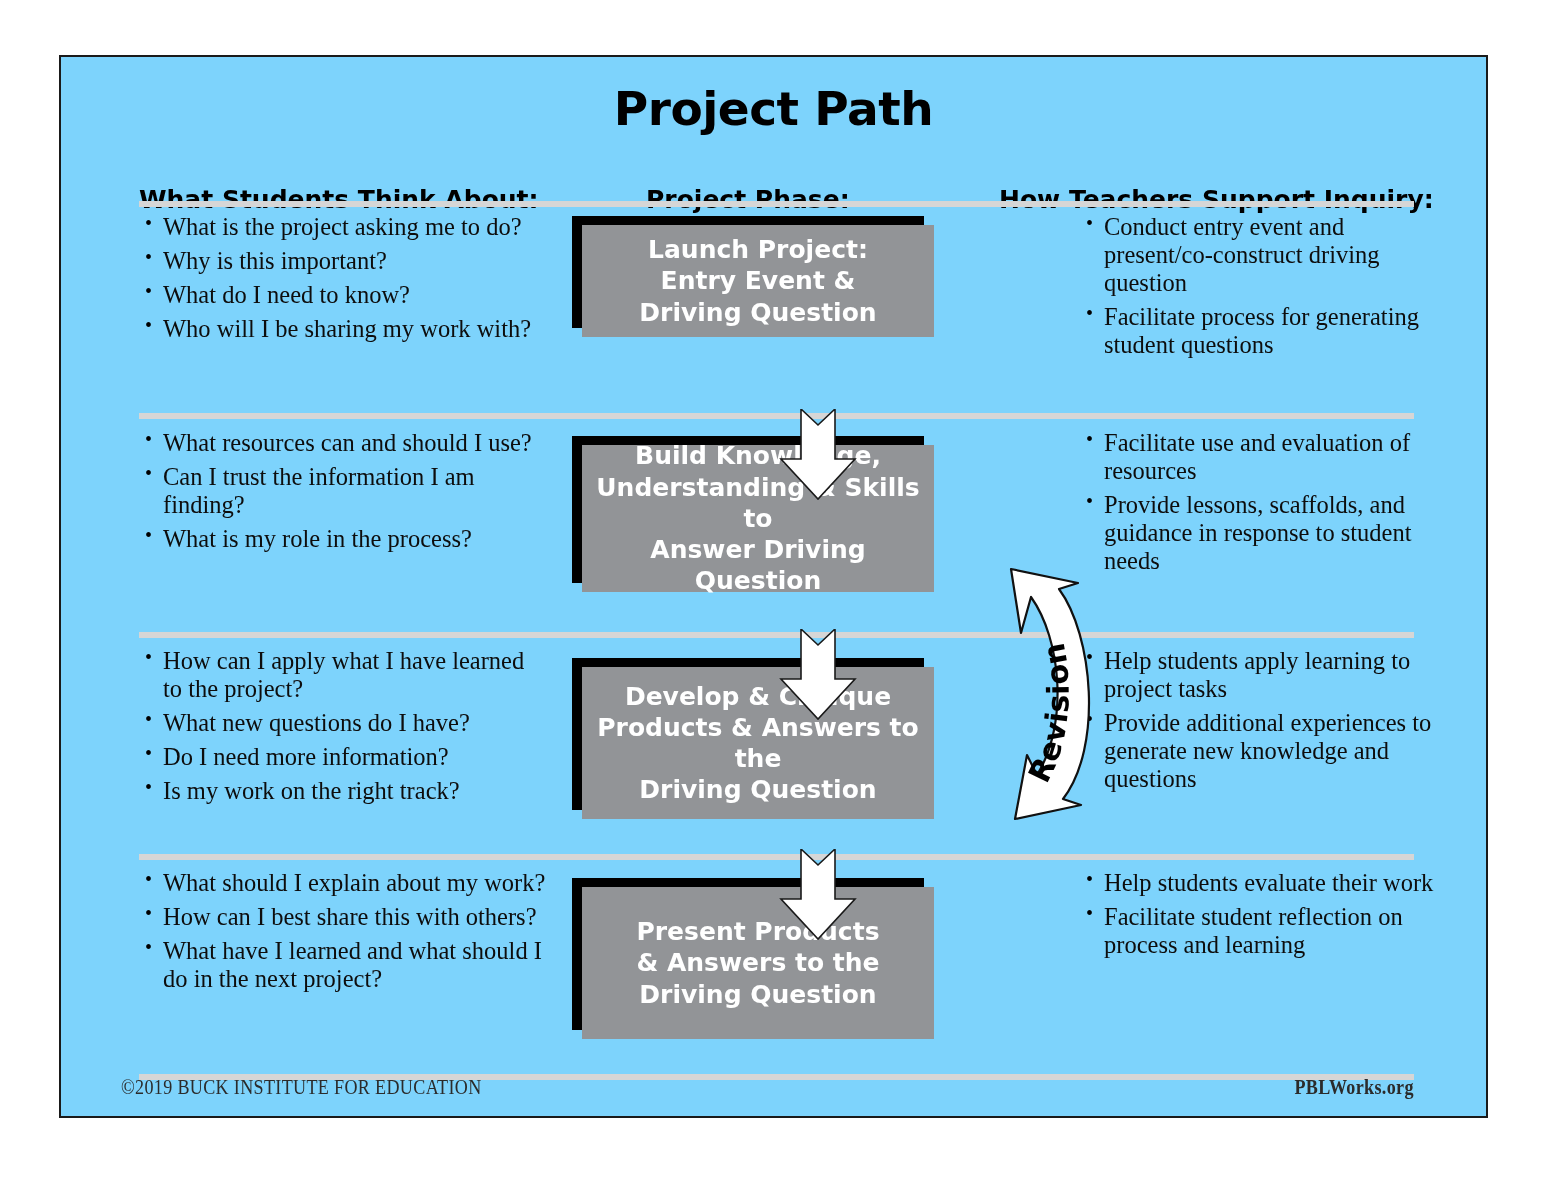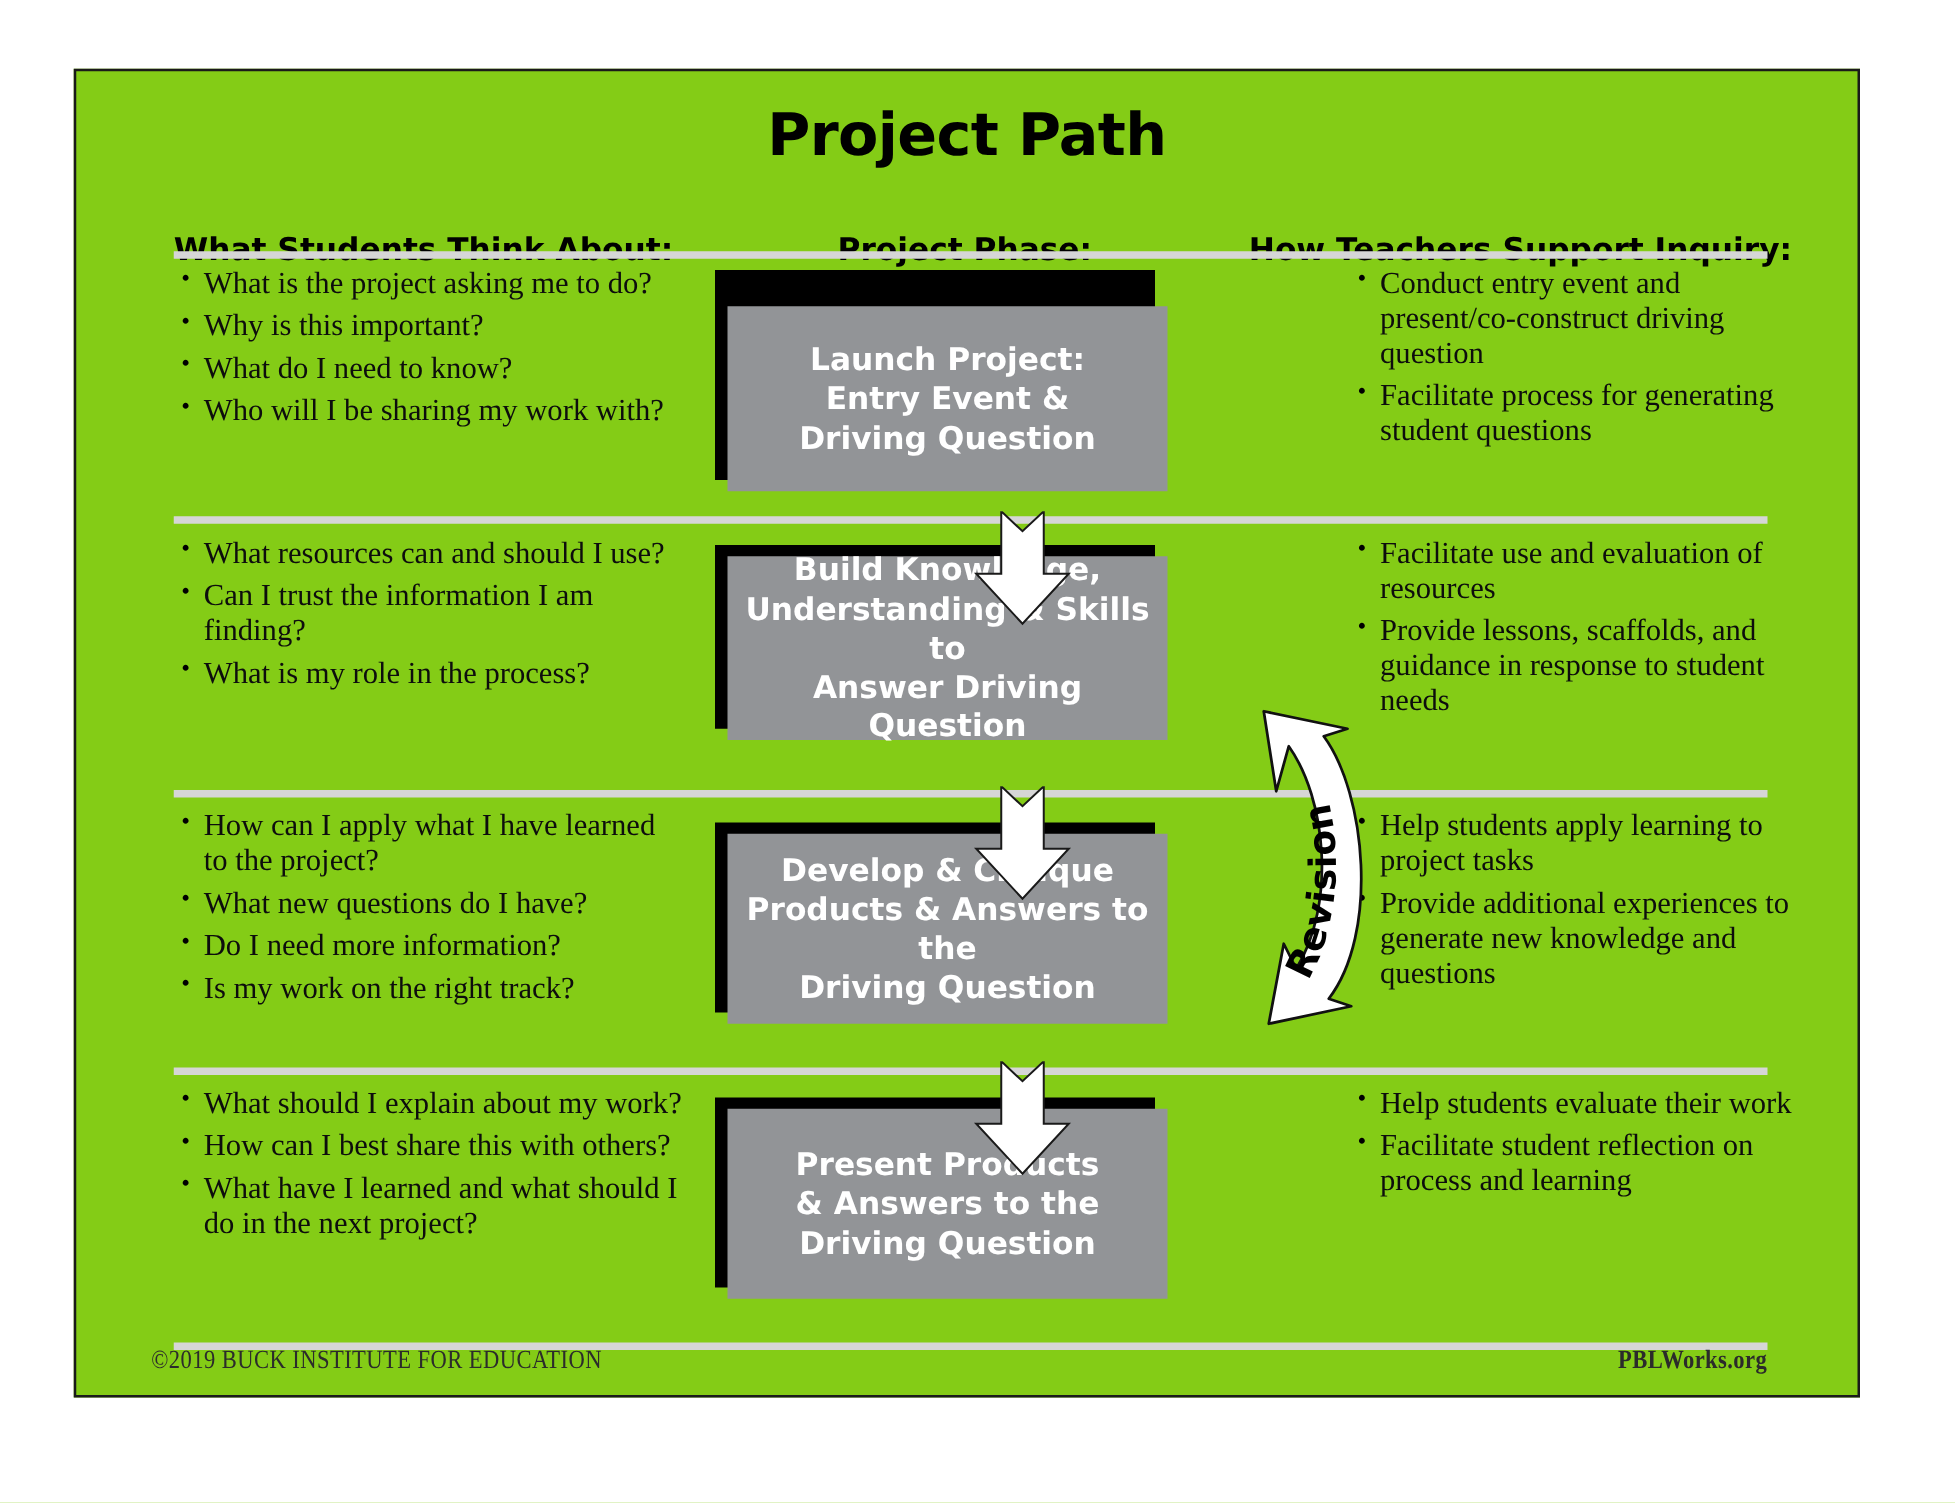--- a/index.html
+++ b/index.html
@@ -18,21 +18,21 @@
 
   
   #page-frame {
     position: absolute;
     left: 59px;
     top: 55px;
     width: 1429px;
     height: 1063px;
     border: 2px solid #1a1a1a;
     box-sizing: border-box;
-    background: #84cc16;
+    background: #7dd3fc;
   }
 
   
   #doc-title {
     position: absolute;
     left: 0;
     top: 24px;
     width: 100%;
     text-align: center;
     font-family: "DejaVu Sans", sans-serif;
@@ -46,21 +46,21 @@
   .col-header {
     position: absolute;
     top: 128px;
     font-family: "DejaVu Sans", sans-serif;
     font-weight: bold;
     font-size: 25px;
     color: #000000;
     white-space: nowrap;
   }
   #header-students { left: 78px; }
-  #header-phase    { left: 585px; margin-left: 24px; }
+  #header-phase    { left: 585px; }
   #header-teachers { left: 938px; }
 
   
   .divider {
     position: absolute;
     left: 78px;
     width: 1275px;
     height: 6px;
     background: #d6d6d6;
   }
@@ -148,21 +148,21 @@
   .phase-box {
     position: relative;
     width: 100%;
     background: #929497;
     display: flex;
     align-items: center;
     justify-content: center;
     box-sizing: border-box;
     padding: 14px 8px;
   }
-  .phase-h-0 .phase-box { height: 148px; margin-top: 20px; }
+  .phase-h-0 .phase-box { height: 112px; }
   .phase-h-1 .phase-box { height: 147px; }
   .phase-h-2 .phase-box { height: 152px; }
   .phase-h-3 .phase-box { height: 152px; }
 
   .phase-label {
     font-family: "DejaVu Sans", sans-serif;
     font-weight: bold;
     font-size: 25px;
     line-height: 1.25;
     color: #ffffff;

